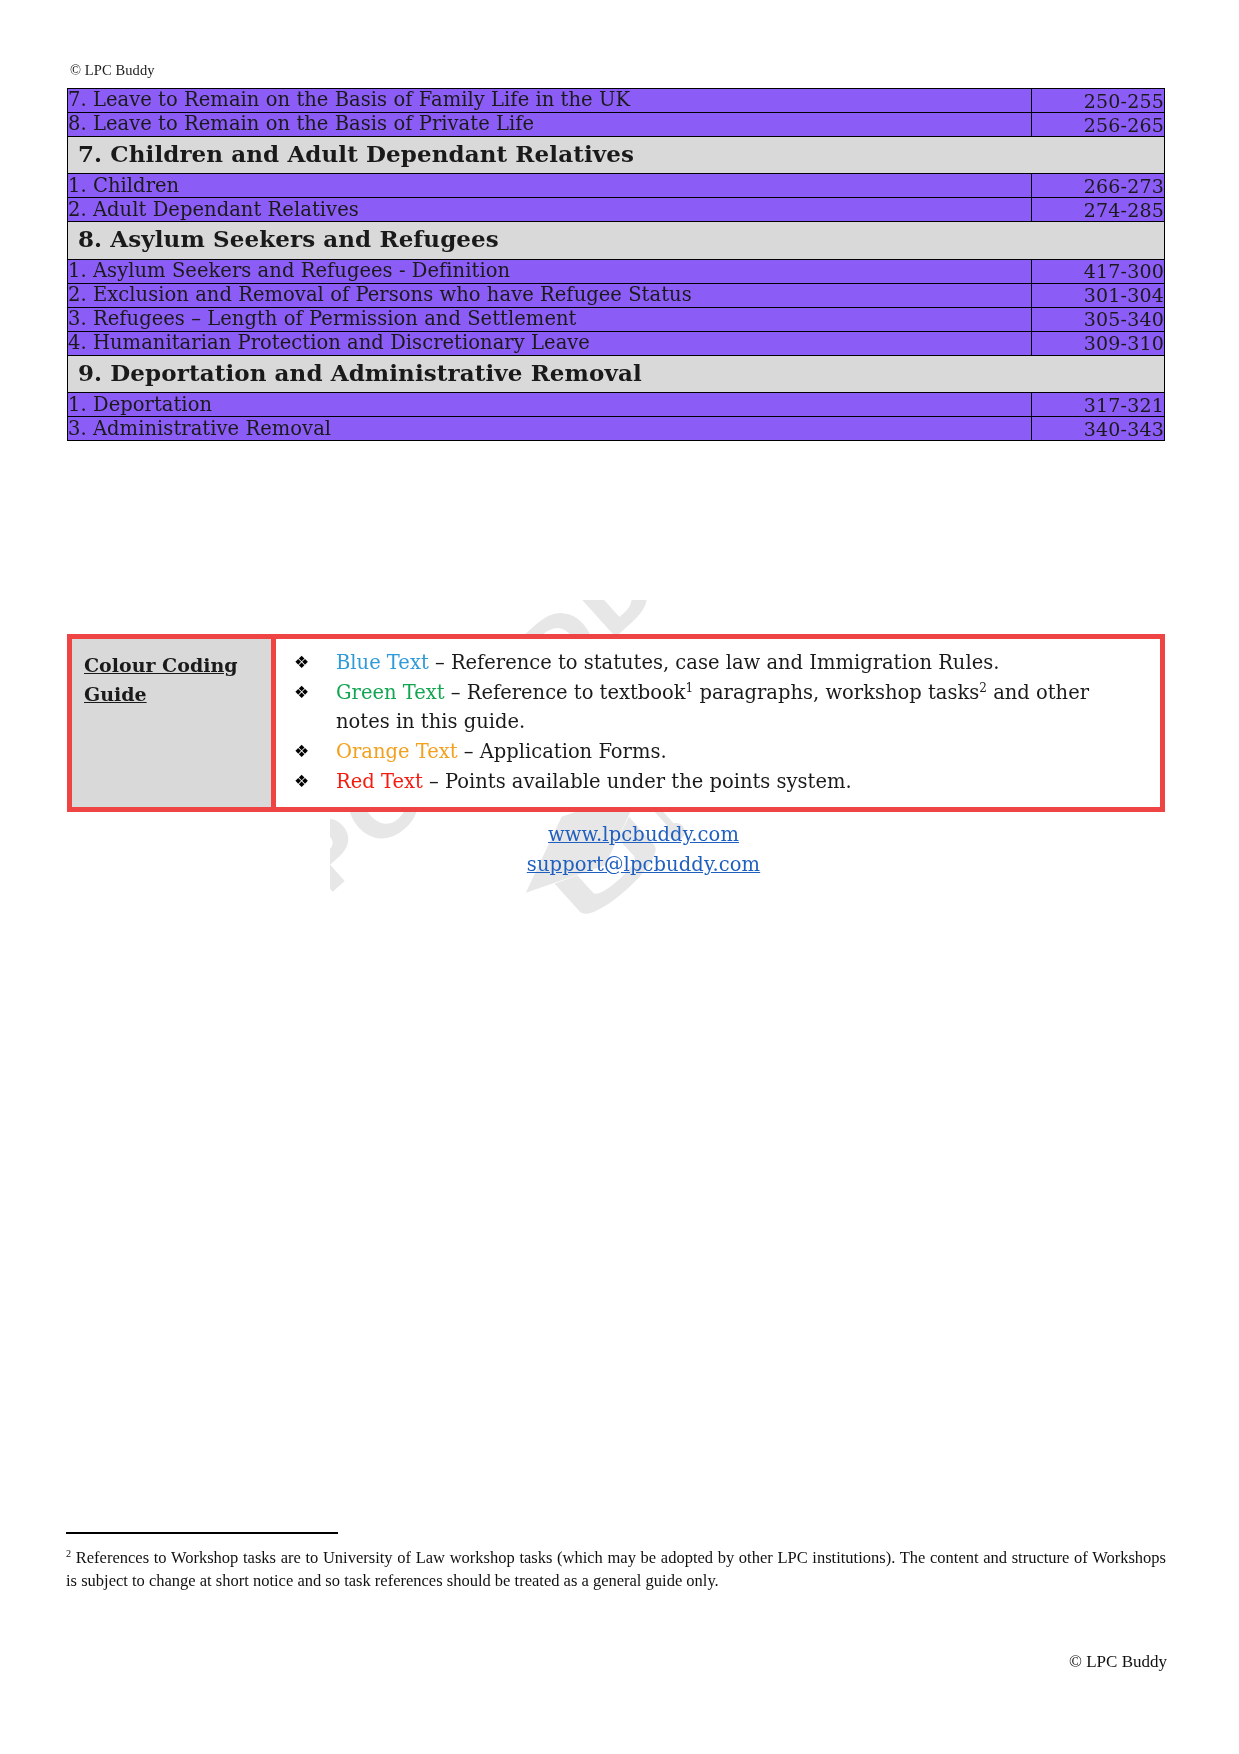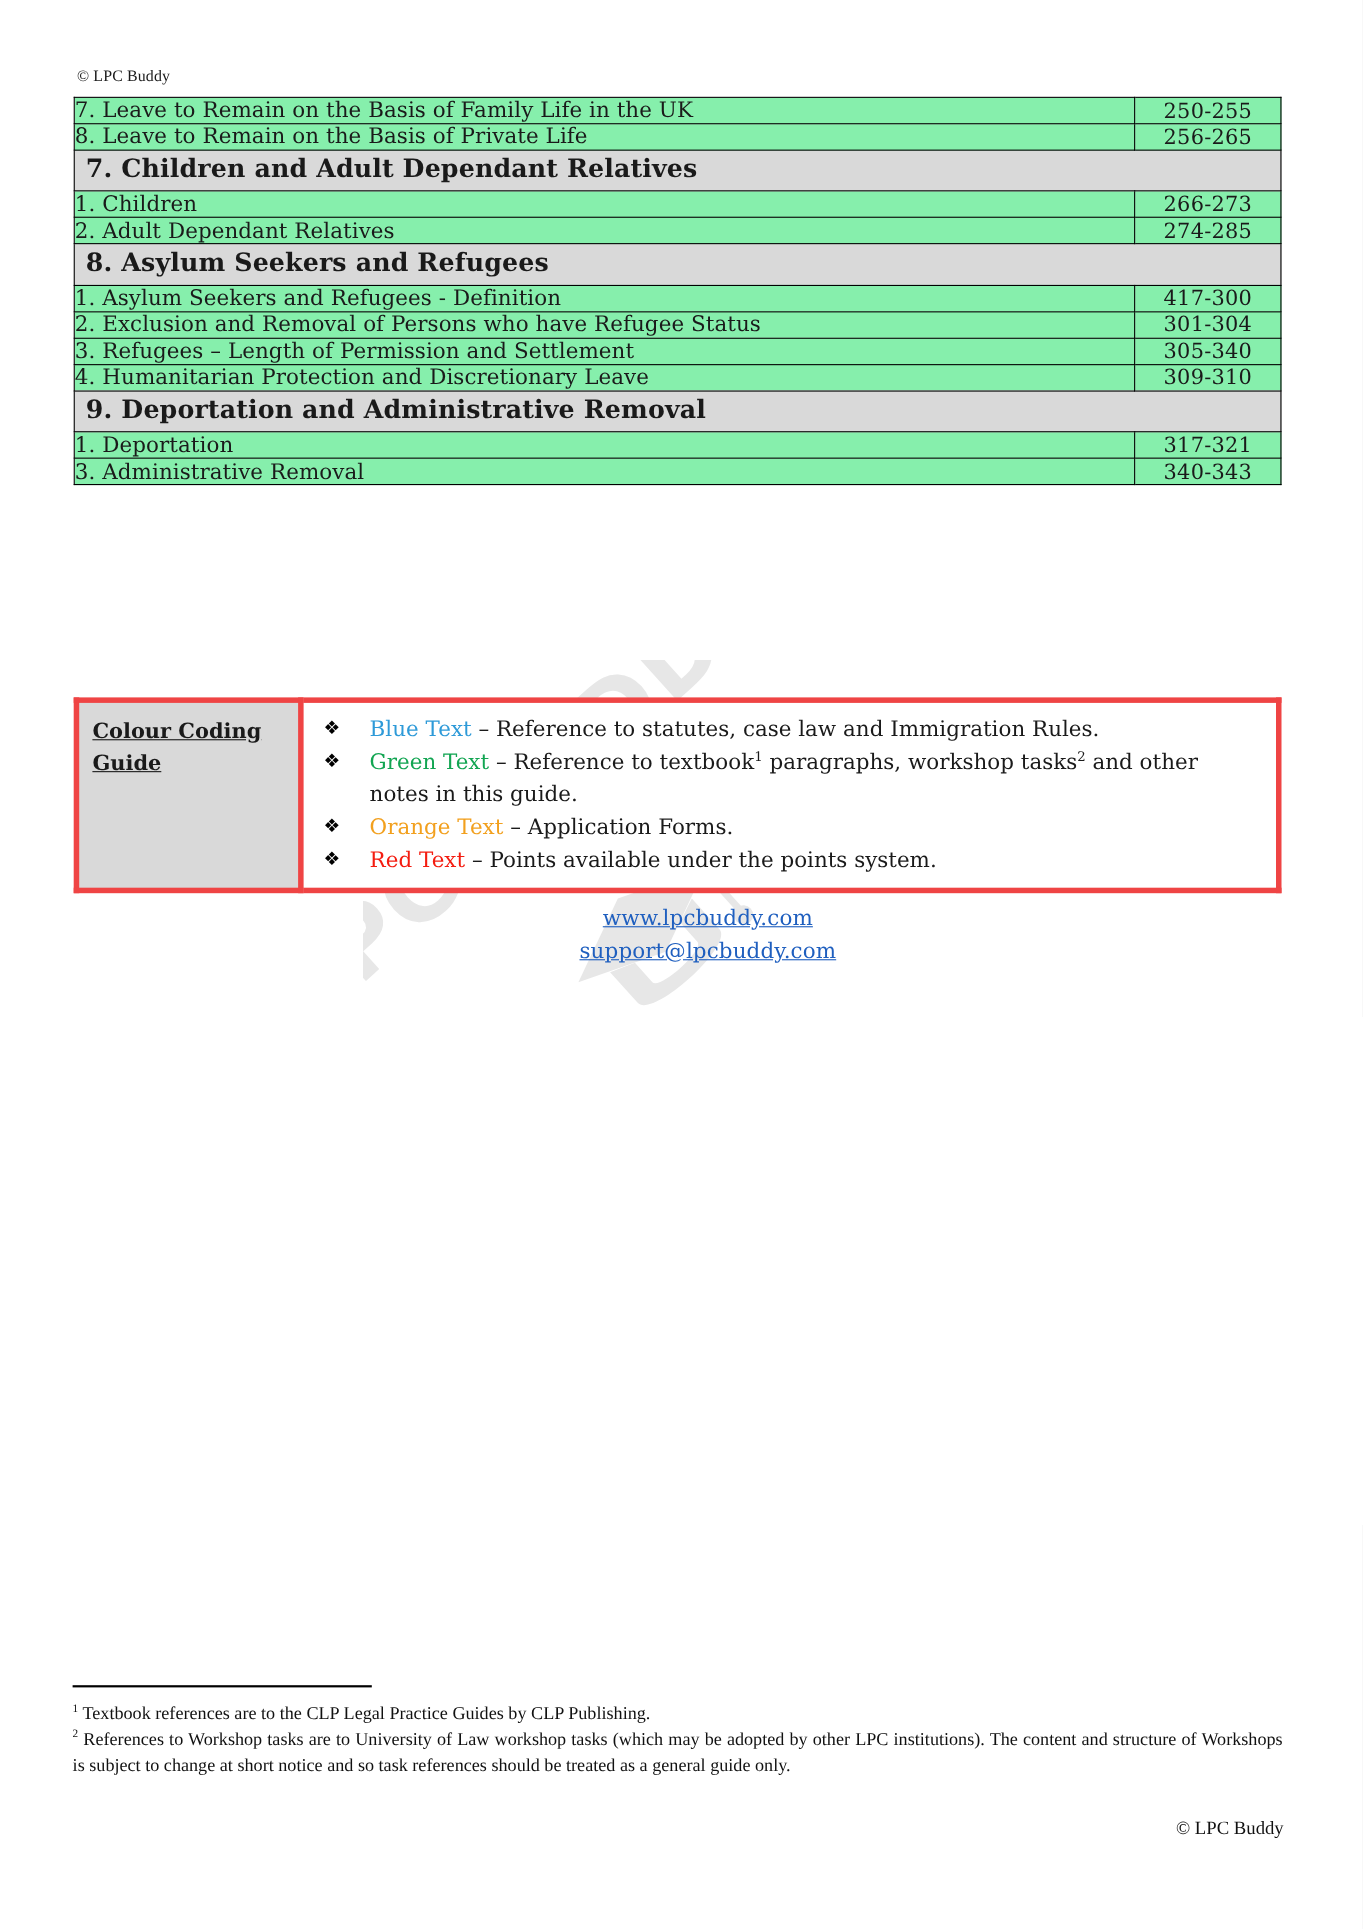--- a/index.html
+++ b/index.html
@@ -53,35 +53,35 @@
   }
   table.contents {
     border-collapse: collapse;
     width: 100%;
     table-layout: fixed;
   }
   table.contents td {
     border: 1px solid #000000;
     padding: 0;
     vertical-align: middle;
-    background: #86efac;
+    background: #8b5cf6;
   }
   td.t-title {
     font-size: 19.5px;
     color: #1a1a1a;
     padding: 3px 8px 5px 10px;
     height: 23px;
     line-height: 1.15;
     letter-spacing: 0.05px;
   }
   td.t-pages {
     width: 132px;
     font-size: 19px;
     color: #1a1a1a;
-    text-align: center;
+    text-align: right;
     padding: 3px 6px 5px 6px;
     letter-spacing: 0.2px;
   }
   tr.section td {
     background: #d9d9d9;
     font-weight: bold;
     font-size: 23px;
     letter-spacing: 0.1px;
   }
   tr.section td.t-title { padding: 4px 8px 6px 10px; }
@@ -301,19 +301,18 @@
   </div>
 
   <div class="links">
     <a href="#">www.lpcbuddy.com</a>
     <a href="#">support@lpcbuddy.com</a>
   </div>
 
   <div class="footnote-rule"></div>
 
   <div class="footnotes">
-    <p class="fn1"><sup>1</sup> <span>Textbook references are to the CLP Legal Practice Guides by CLP Publishing.</span></p>
     <p class="fn2"><sup>2</sup> <span>References to Workshop tasks are to University of Law workshop tasks (which may be adopted by other LPC institutions). The content and structure of Workshops is subject to change at short notice and so task references should be treated as a general guide only.</span></p>
   </div>
 
   <div class="copy-bottom">© LPC Buddy</div>
 
 </div>
 
 </body></html>

